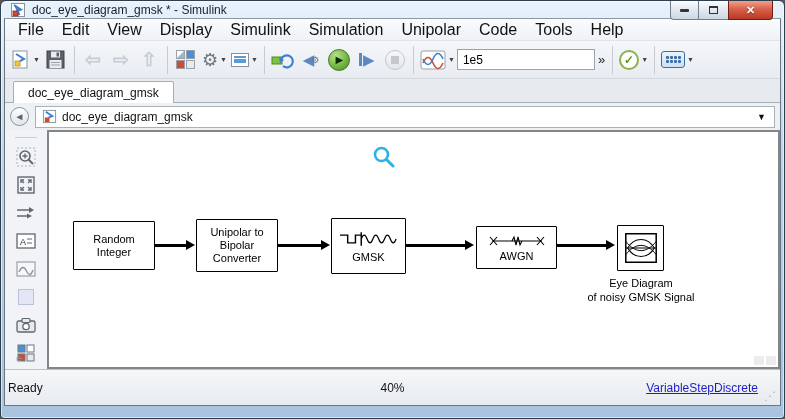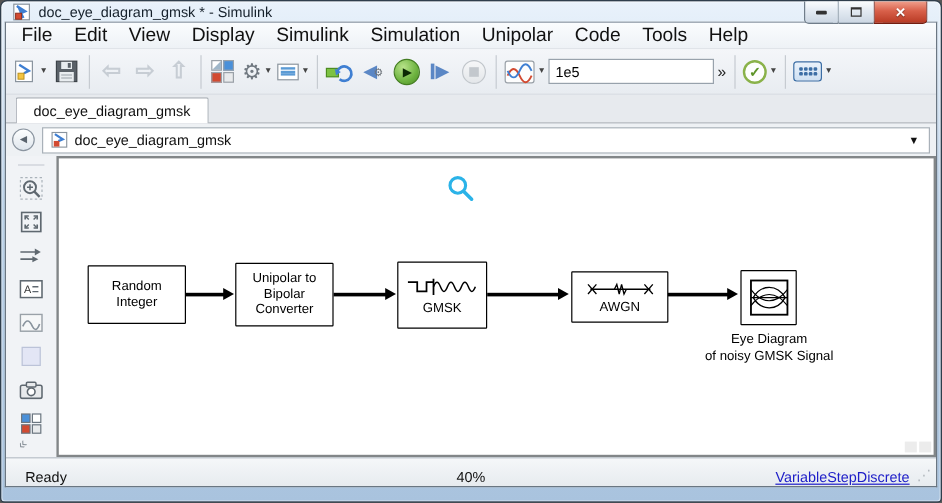--- a/index.html
+++ b/index.html
@@ -96,22 +96,22 @@
   .block { position:absolute; background:#fff; border:1.5px solid #000; border-radius:1px;
            display:flex; flex-direction:column; align-items:center; justify-content:center;
            font-size:11px; line-height:13px; text-align:center; color:#000; white-space:pre-line; }
   .block-caption { position:absolute; font-size:11px; line-height:14px; text-align:center; color:#000; white-space:pre-line; }
   .wire { position:absolute; height:2.5px; background:#000; }
   .wire::after { content:""; position:absolute; right:-8px; top:-4.2px; border-left:9px solid #000;
                  border-top:5.5px solid transparent; border-bottom:5.5px solid transparent; }
   .scroll-corner { position:absolute; right:2px; bottom:2px; display:flex; gap:2px; }
   .scroll-corner i { width:10px; height:9px; background:#ececec; }
   
-  .statusbar { height:24px; background:linear-gradient(#f5f7f9,#e7ebef); border-top:1px solid #b9c0c7;
-               display:flex; align-items:flex-end; position:relative; font-size:12px; padding:0 16px; }
+  .statusbar { height:36px; background:linear-gradient(#f5f7f9,#e7ebef); border-top:1px solid #b9c0c7;
+               display:flex; align-items:center; position:relative; font-size:12px; padding:0 3px; }
   .status-left { color:#111; }
   .status-zoom { position:absolute; left:50%; transform:translateX(-50%); color:#111; }
   .status-right { position:absolute; right:22px; color:#1d1dc8;text-decoration:underline; }
   .grip { position:absolute; right:4px; bottom:2px; color:#b2b8be; font-size:12px; }
 </style>
 </head>
 <body>
 
 <div class="window">
 

